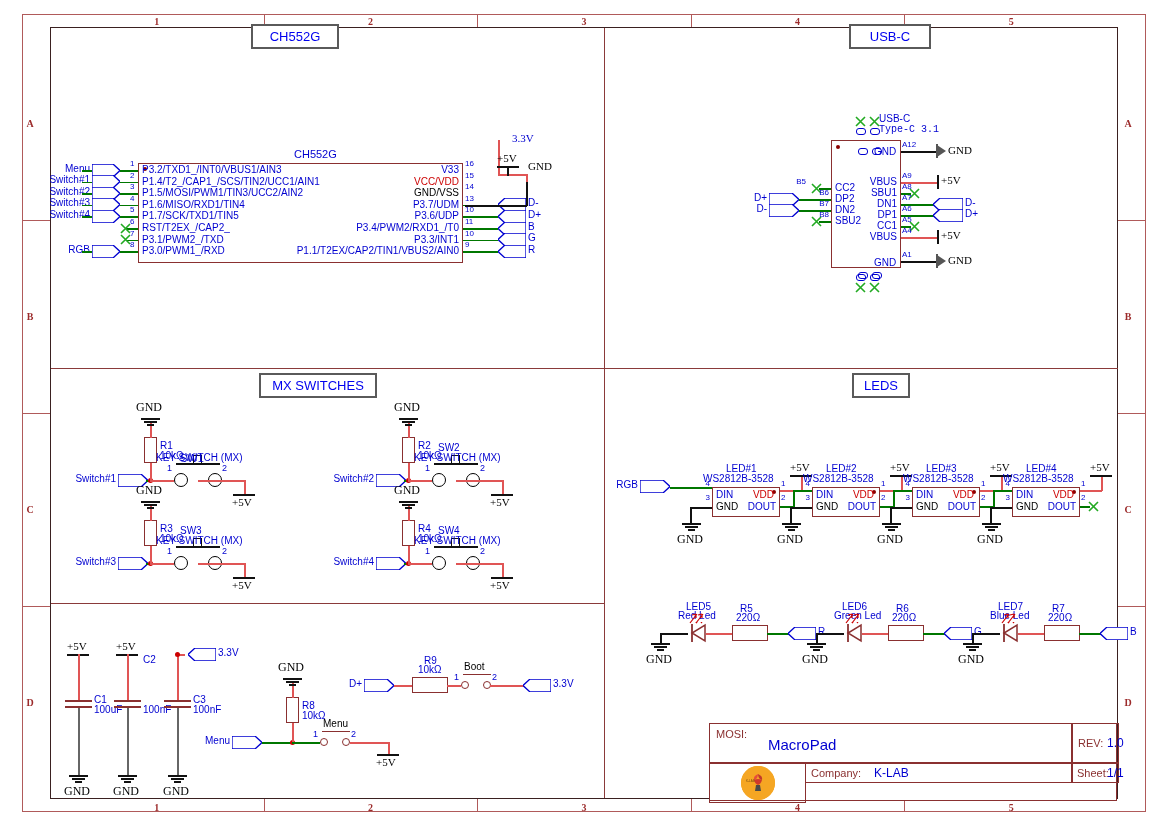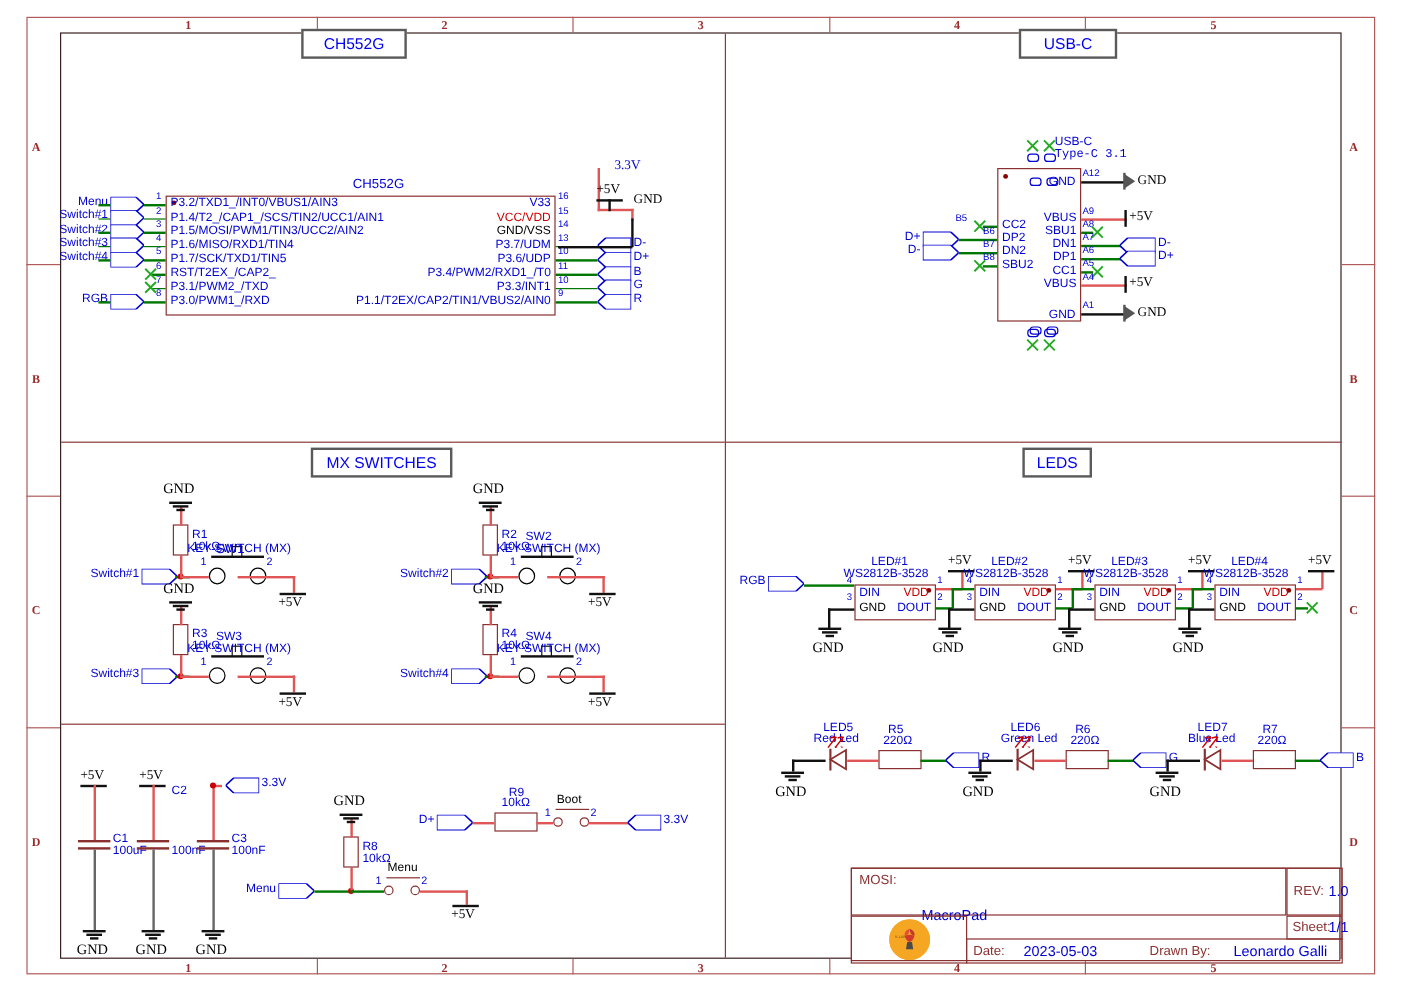--- a/index.html
+++ b/index.html
@@ -707,43 +707,41 @@
       <div class="abs w" style="left:490px;top:685px;width:34px;height:1.6px;background:#e05555;"></div>
       <svg width="28" height="13" style="position:absolute;left:523px;top:678.5px;">
         <path d="M28 0 L7 0 L0 6.5 L7 13 L28 13 Z" fill="#fff" stroke="#0000d0" stroke-width="1.3"></path>
       </svg>
       <div class="abs t blue" style="left:553px;top:677.5px;font-size:10px;">3.3V</div>
     </div>
 
   <div class="tb" style="left:709px;top:723px;width:408px;height:78px;background:#fff;">
     <div class="tb" style="left:-1px;top:-1px;width:363px;height:40px;">
       <span class="abs tb-lab" style="left:6px;top:4px;">MOSI:</span>
-      <span class="abs tb-val" style="left:58px;top:32px;font-size:12px;">MacroPad</span>
+      <span class="abs tb-val" style="left:58px;top:12px;font-size:15px;">MacroPad</span>
     </div>
     <div class="tb" style="left:362px;top:-1px;width:47px;height:40px;">
       <span class="abs tb-lab" style="left:5px;top:13px;">REV:</span>
       <span class="abs tb-val" style="left:34px;top:12px;">1.0</span>
     </div>
     <div class="tb" style="left:-1px;top:39px;width:97px;height:40px;display:flex;align-items:center;justify-content:center;">
       <div class="logo">
         <svg width="34" height="34" viewBox="0 0 34 34">
           <circle cx="17" cy="17" r="17" fill="#f5a623"></circle>
           <path d="M17 8 q5 2 4 6 q-4 -1 -4 -6 z" fill="#c0392b"></path>
           <path d="M17 8 q-5 2 -4 6 q4 -1 4 -6 z" fill="#e74c3c"></path>
           <path d="M13 14 q4 -2 8 0 q-1 4 -4 5 q-3 -1 -4 -5 z" fill="#d0392b"></path>
           <path d="M15 19 l4 0 l1 6 l-6 0 z" fill="#4a4a4a"></path>
           <text x="5" y="16" font-size="3" fill="#7a4a10" font-family="Liberation Sans, sans-serif">K-LAB</text>
         </svg>
       </div>
     </div>
+    <div class="tb" style="left:95px;top:39px;width:267px;height:20px;">
+      <span class="abs tb-lab" style="left:5px;top:3px;">Company:</span>
+      <span class="abs tb-val" style="left:68px;top:2px;">K-LAB</span>
+    </div>
     <div class="tb" style="left:362px;top:39px;width:47px;height:20px;">
       <span class="abs tb-lab" style="left:4px;top:3px;">Sheet:</span>
       <span class="abs tb-val" style="left:34px;top:2px;">1/1</span>
     </div>
-    <div class="tb" style="left:95px;top:58px;width:314px;height:21px;">
-      <span class="abs tb-lab" style="left:5px;top:4px;">Date:</span>
-      <span class="abs tb-val" style="left:47px;top:3px;">2023-05-03</span>
-      <span class="abs tb-lab" style="left:152px;top:4px;">Drawn By:</span>
-      <span class="abs tb-val" style="left:222px;top:3px;">Leonardo Galli</span>
-    </div>
   </div>
 
 </div>
 
 </body></html>

